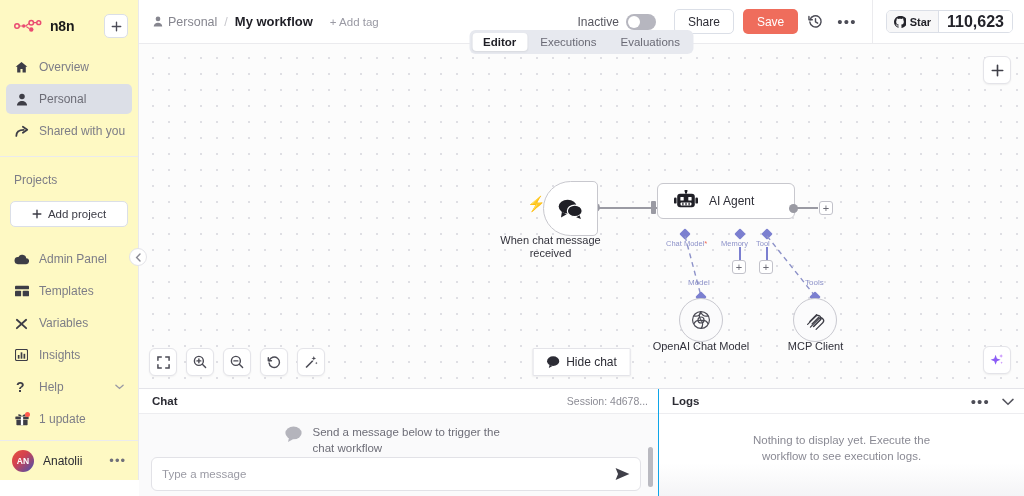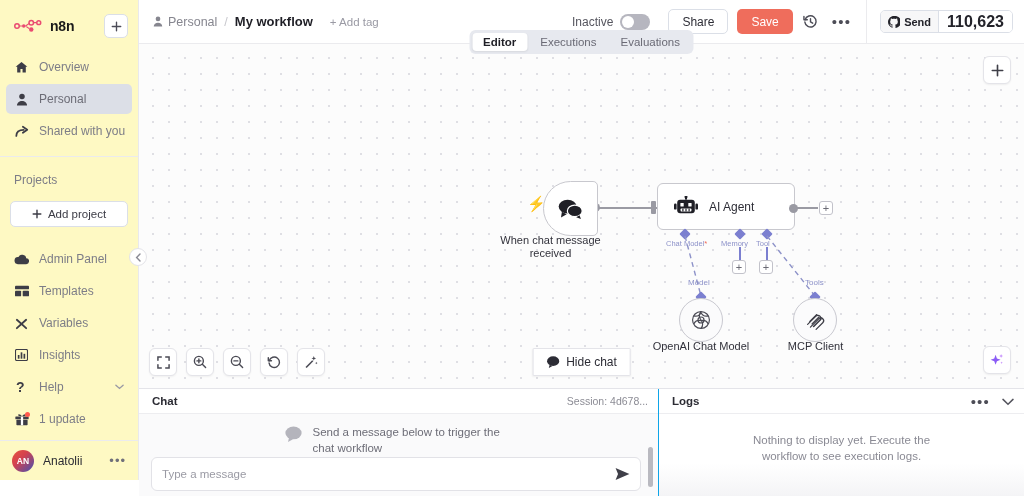--- a/index.html
+++ b/index.html
@@ -174,21 +174,21 @@
 
   .trigger-node {
     position: absolute; left: 404px; top: 137px; width: 55px; height: 55px;
     background: #fff; border: 1px solid #c8c8ce;
     border-radius: 28px 5px 5px 28px;
     display: flex; align-items: center; justify-content: center;
   }
   .bolt { position: absolute; left: 388px; top: 152px; color: #ff6d5a; font-size: 15px; line-height: 1; }
 
   .agent-node {
-    position: absolute; left: 518px; top: 139px; width: 138px; height: 47px;
+    position: absolute; left: 518px; top: 139px; width: 138px; height: 36px;
     background: #fff; border: 1px solid #c8c8ce; border-radius: 6px;
     display: flex; align-items: center; gap: 11px; padding-left: 16px;
   }
   .agent-title { font-size: 12px; color: #2e2e37; }
 
   .circle-node {
     position: absolute; width: 44px; height: 44px; border-radius: 50%;
     background: #fbfbfc; border: 1px solid #c9c9d0;
     display: flex; align-items: center; justify-content: center;
   }
@@ -417,21 +417,21 @@
               <path d="M8 5v3.4l2.3 1.4"></path>
           </svg>
         </span>
         <span class="dots3">•••</span>
         <div class="hdr-sep"></div>
         <div class="starwidget">
           <span class="star-left">
             <svg width="12" height="12" viewBox="0 0 16 16" fill="#23232a">
                 <path d="M8 0C3.6 0 0 3.6 0 8c0 3.5 2.3 6.5 5.5 7.6.4.1.5-.2.5-.4v-1.4C3.8 14.3 3.3 12.8 3.3 12.8c-.4-1-.9-1.2-.9-1.2-.7-.5.1-.5.1-.5.8.1 1.2.8 1.2.8.7 1.2 1.9.9 2.4.7.1-.5.3-.9.5-1.1-1.8-.2-3.7-.9-3.7-4 0-.9.3-1.6.8-2.2-.1-.2-.4-1 .1-2.1 0 0 .7-.2 2.2.8.6-.2 1.3-.3 2-.3s1.4.1 2 .3c1.5-1 2.2-.8 2.2-.8.4 1.1.2 1.9.1 2.1.5.6.8 1.3.8 2.2 0 3.1-1.9 3.8-3.7 4 .3.3.6.8.6 1.6v2.4c0 .2.1.5.6.4A8 8 0 0 0 8 0z"></path>
               </svg>
-            <span>Send</span>
+            <span>Star</span>
           </span>
           <span class="star-count">110,623</span>
         </div>
       </div>
 
       <div class="tabs">
         <span class="tab active">Editor</span>
         <span class="tab">Executions</span>
         <span class="tab">Evaluations</span>
       </div>

